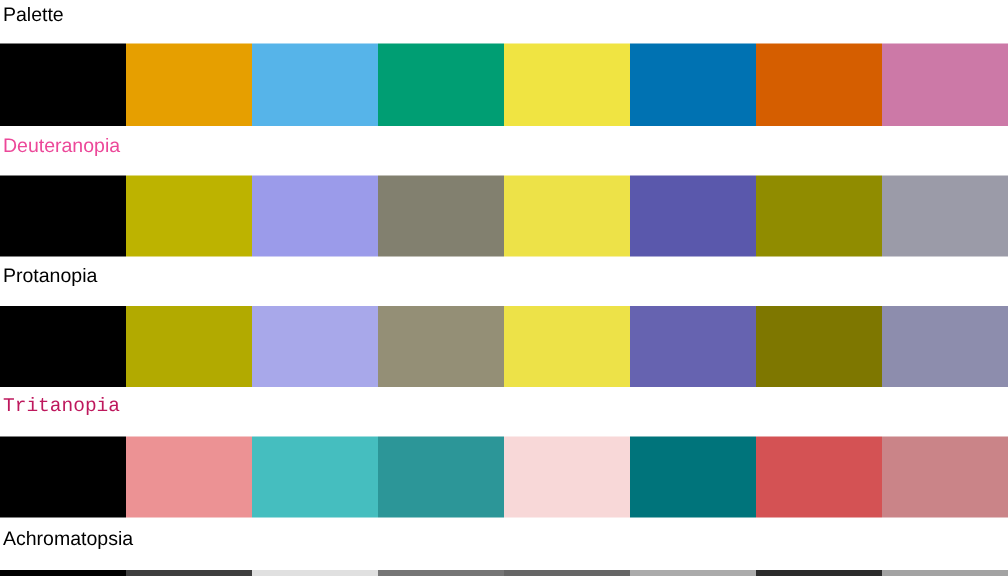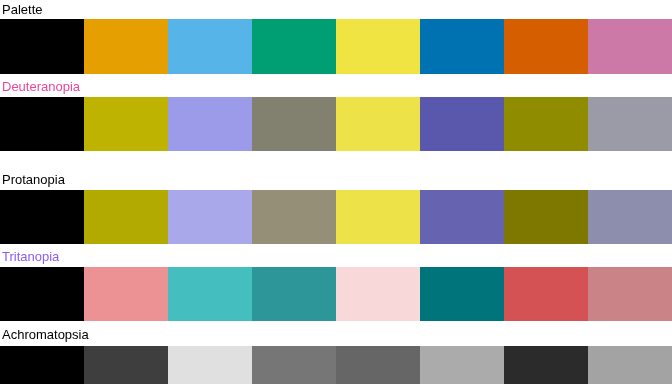--- a/index.html
+++ b/index.html
@@ -18,20 +18,21 @@
     width: 672px;
     height: 384px;
     display: flex;
     flex-direction: column;
     background: #ffffff;
   }
   .palette-block {
     width: 600px;
     display: flex;
     flex-direction: column;
+    gap: 10px;
   }
   .block-label {
     font-family: "Liberation Sans", sans-serif;
     font-size: 13px;
     line-height: 18px;
     color: #000000;
     padding-left: 2px;
     white-space: nowrap;
     letter-spacing: 0px;
   }
@@ -43,21 +44,21 @@
   }
   .swatch {
     flex: 1 1 84px;
     height: 100%;
   }
   
   .palette-block.row-0 .block-label { height: 18px; padding-top: 1px; }
   .palette-block.row-0 .swatch-row  { height: 55px; }
   .palette-block.row-1 .block-label { height: 19px; padding-top: 4px; }
   .palette-block.row-1 .swatch-row  { height: 54px; }
-  .palette-block.row-2 .block-label { height: 19px; padding-top: 20px; }
+  .palette-block.row-2 .block-label { height: 19px; padding-top: 4px; }
   .palette-block.row-2 .swatch-row  { height: 54px; }
   .palette-block.row-3 .block-label { height: 19px; padding-top: 4px; }
   .palette-block.row-3 .swatch-row  { height: 54px; }
   .palette-block.row-4 .block-label { height: 20px; padding-top: 5px; }
   .palette-block.row-4 .swatch-row  { height: 56px; }
 </style>
 </head>
 <body style="background: rgb(255, 255, 255);">
 
 <div id="figure" style="background: rgb(255, 255, 255);">
@@ -94,21 +95,21 @@
         <div class="swatch" style="background-color: rgb(178, 170, 0);"></div>
         <div class="swatch" style="background-color: rgb(168, 168, 234);"></div>
         <div class="swatch" style="background-color: rgb(148, 143, 118);"></div>
         <div class="swatch" style="background-color: rgb(237, 226, 72);"></div>
         <div class="swatch" style="background-color: rgb(102, 99, 176);"></div>
         <div class="swatch" style="background-color: rgb(126, 119, 0);"></div>
         <div class="swatch" style="background-color: rgb(141, 141, 173);"></div>
       </div>
     </div>
     <div class="palette-block row-3">
-      <div class="block-label" style="color: #8b5cf6;">Tritanopia</div>
+      <div class="block-label" style="color: #be185d; font-family: Liberation Mono, monospace;">Tritanopia</div>
       <div class="swatch-row">
         <div class="swatch" style="background-color: rgb(0, 0, 0);"></div>
         <div class="swatch" style="background-color: rgb(236, 146, 148);"></div>
         <div class="swatch" style="background-color: rgb(69, 190, 191);"></div>
         <div class="swatch" style="background-color: rgb(44, 150, 152);"></div>
         <div class="swatch" style="background-color: rgb(248, 216, 216);"></div>
         <div class="swatch" style="background-color: rgb(0, 116, 123);"></div>
         <div class="swatch" style="background-color: rgb(212, 82, 84);"></div>
         <div class="swatch" style="background-color: rgb(202, 132, 136);"></div>
       </div>

